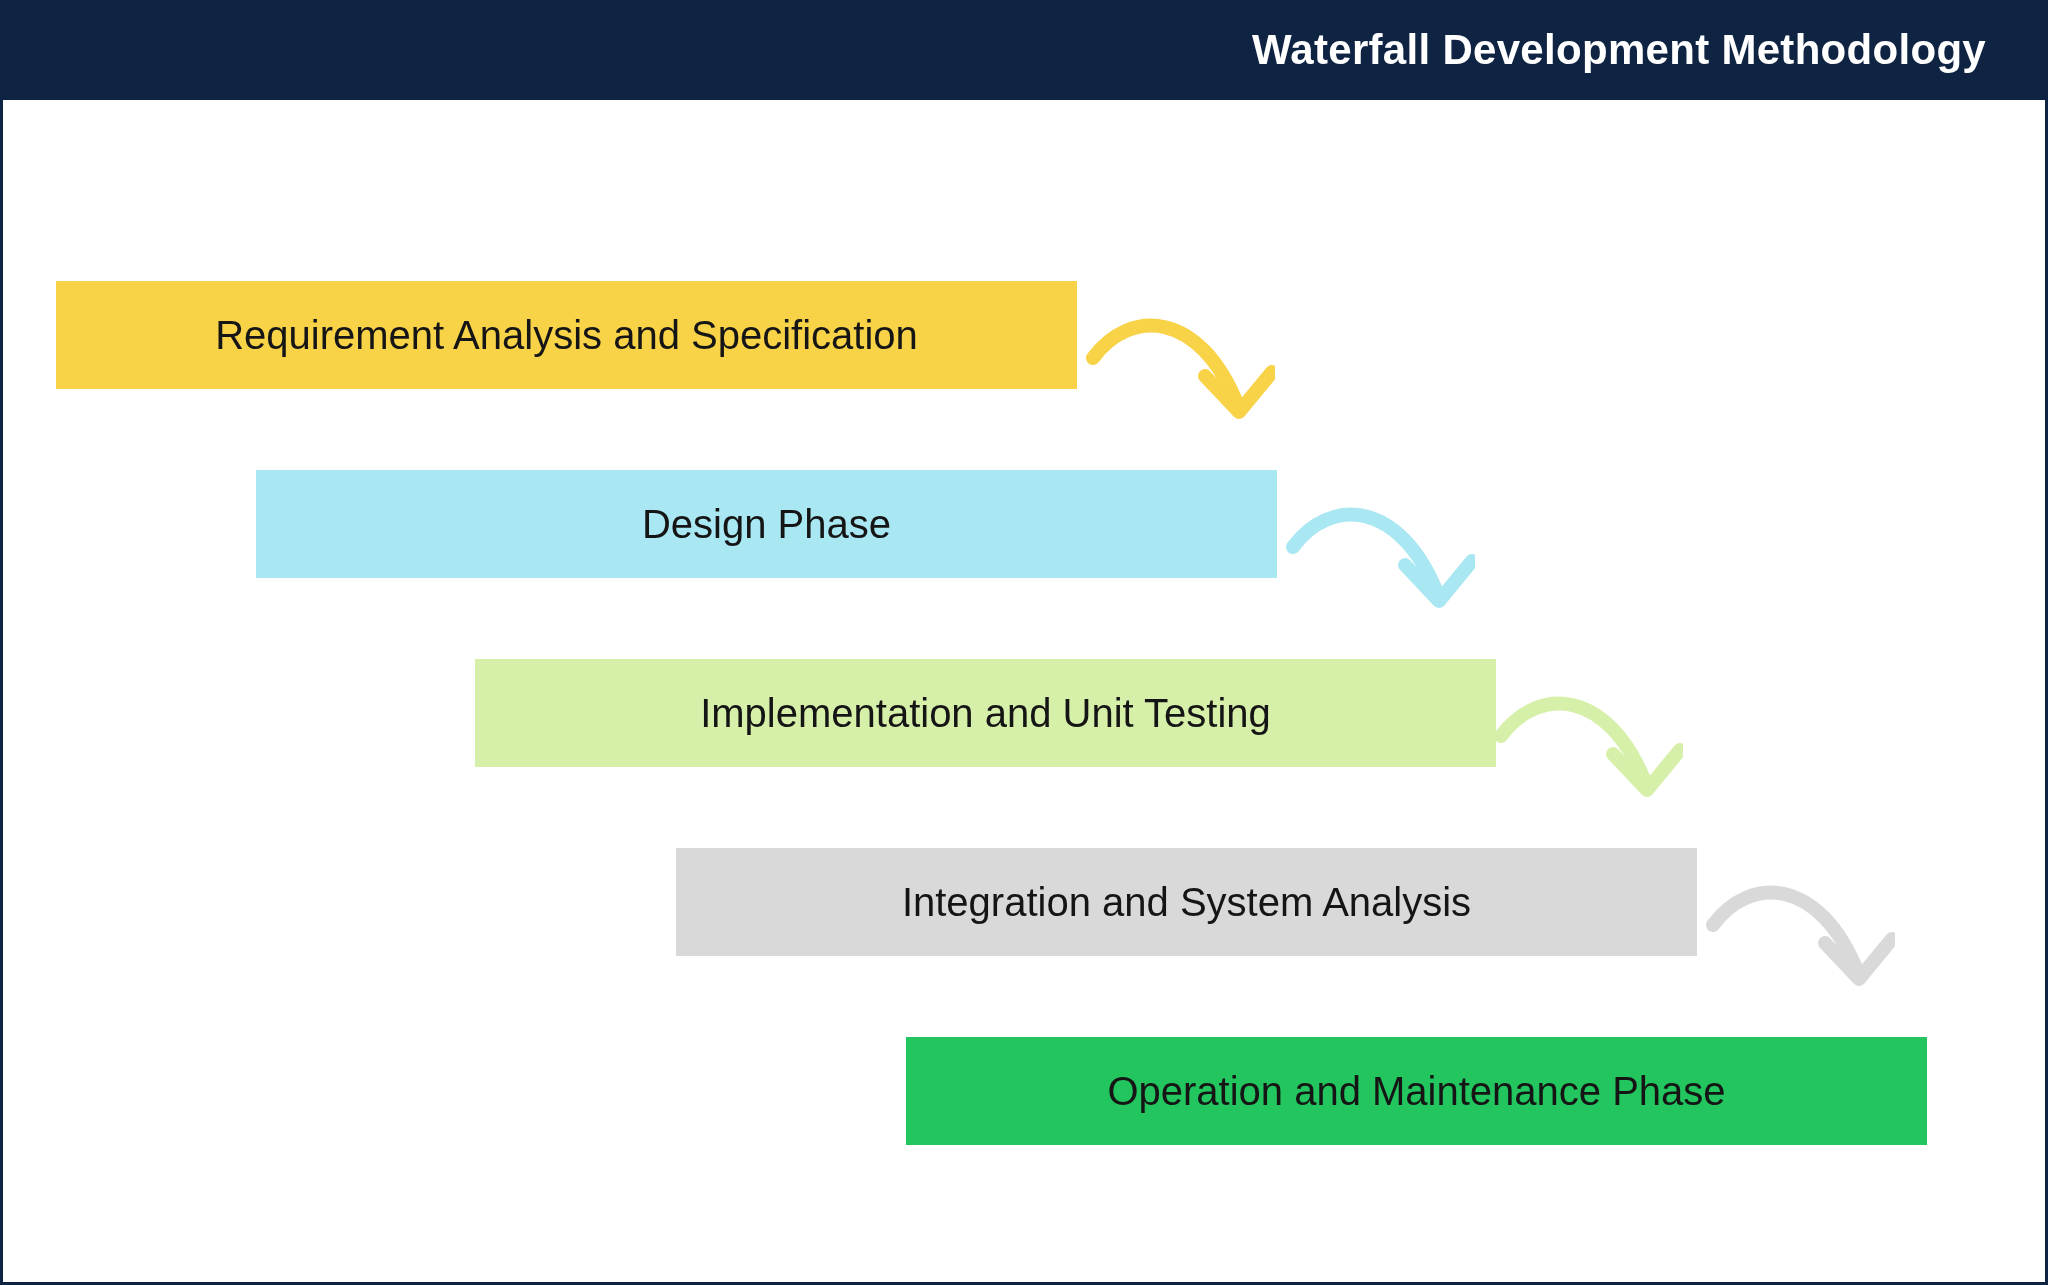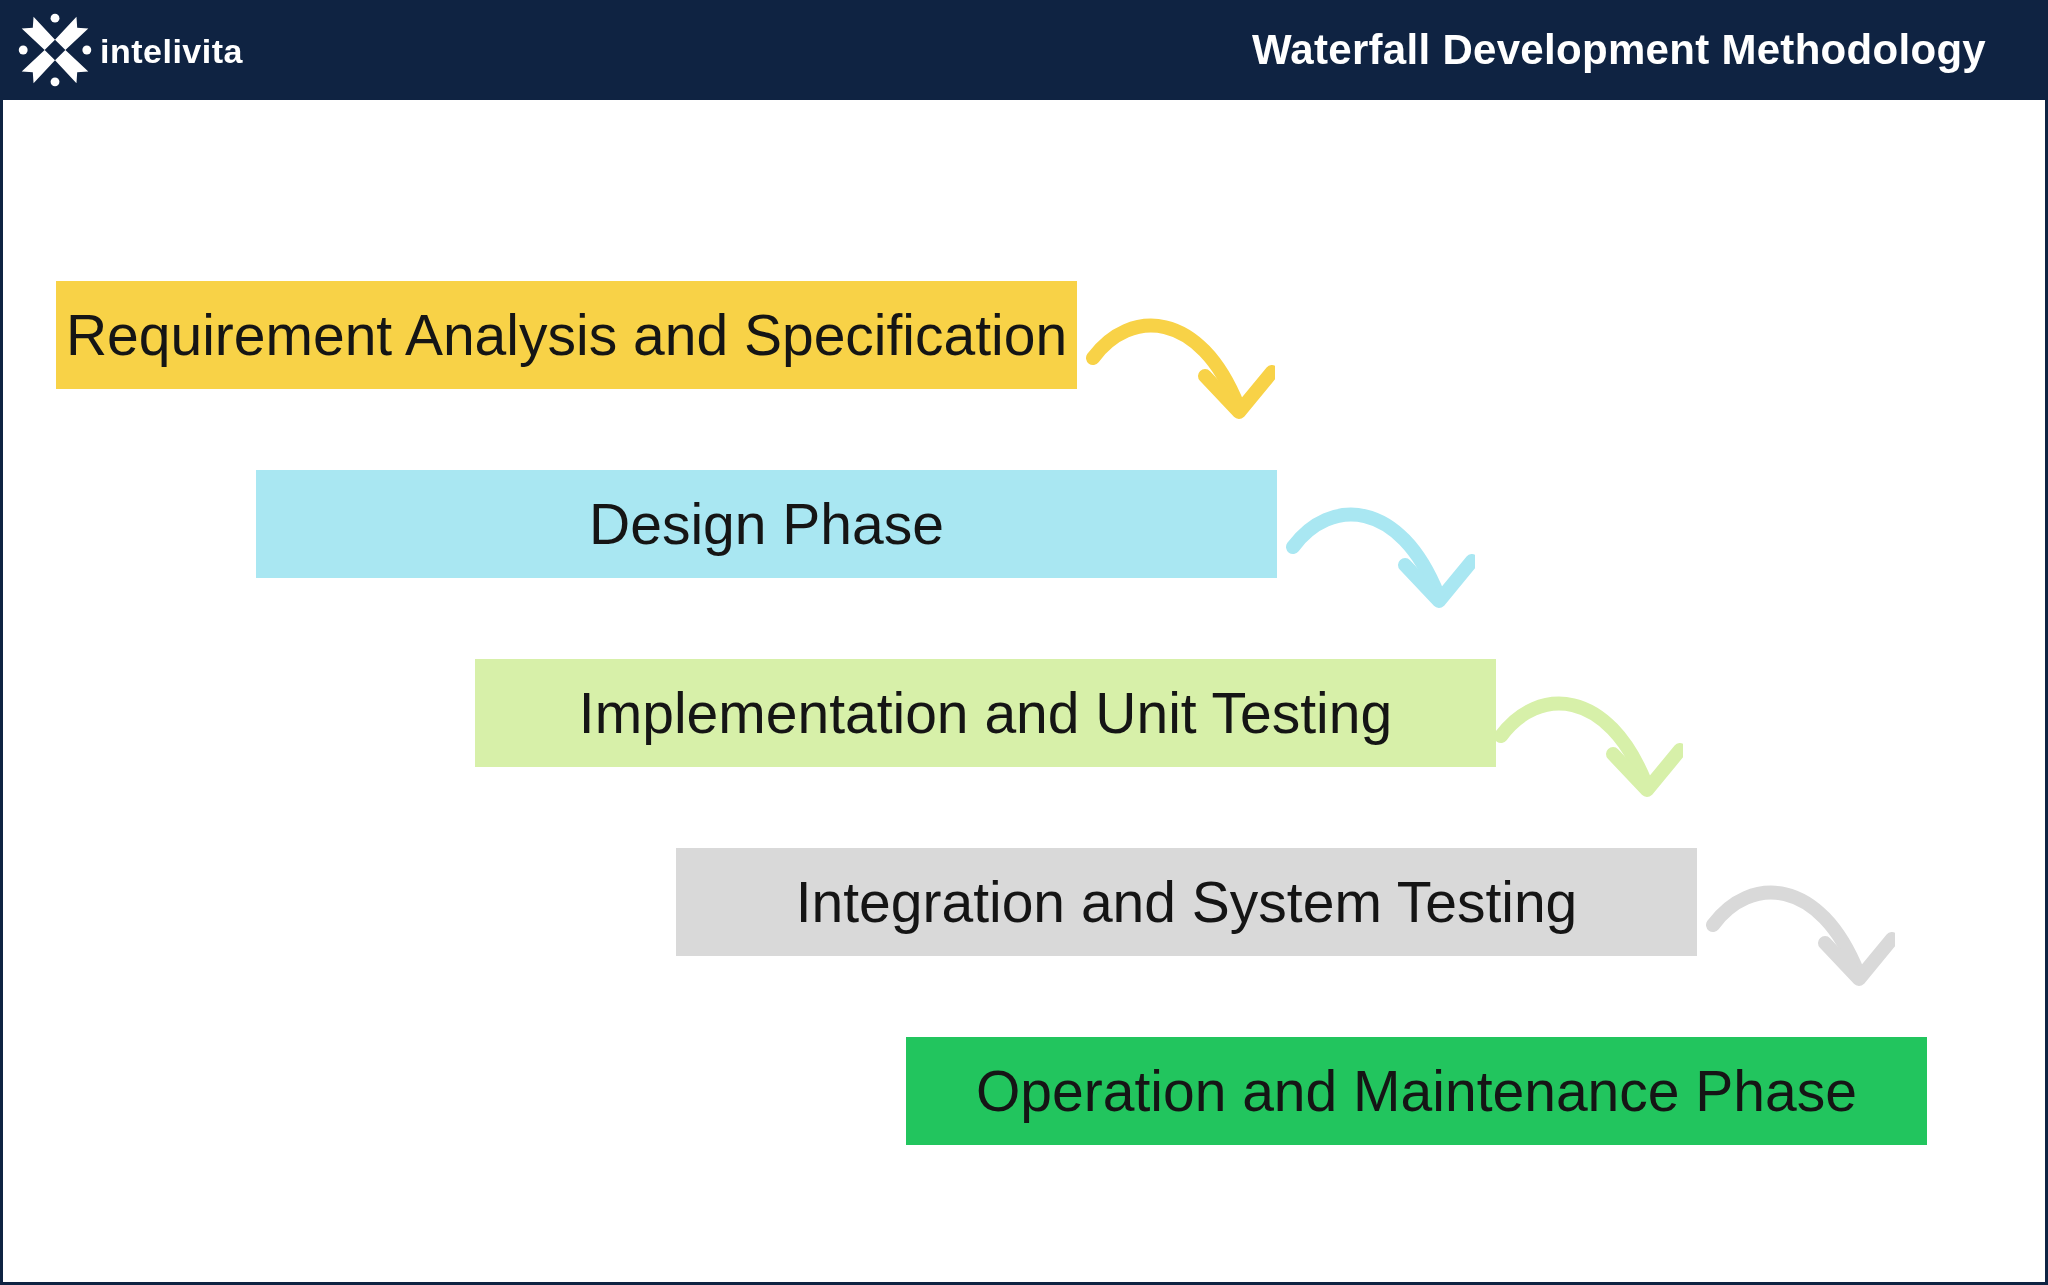--- a/index.html
+++ b/index.html
@@ -64,21 +64,21 @@
 
   .step {
     position: absolute;
     width: 1021px;
     height: 108px;
     display: flex;
     align-items: center;
     justify-content: center;
   }
   .step-label {
-    font-size: 57px;
+    font-size: 40px;
     font-weight: 500;
     color: #151515;
     white-space: nowrap;
   }
   .step-1 { left: 56px;  top: 281px; }
   .step-2 { left: 256px; top: 470px; text-align: right; }
   .step-3 { left: 464px; top: 659px; margin-left: 11px; }
   .step-4 { left: 676px; top: 848px; }
   .step-5 { left: 906px; top: 1037px; }
 
@@ -92,35 +92,20 @@
   .arrow-2 { left: 1285px; top: 495px; }
   .arrow-3 { left: 1493px; top: 684px; }
   .arrow-4 { left: 1705px; top: 873px; }
 </style>
 </head>
 <body>
 
 <div class="canvas">
 
   <div class="header" style="background: rgb(15, 35, 66);">
-    <div class="brand">
-      <svg class="brand-mark" viewBox="0 0 100 100" xmlns="http://www.w3.org/2000/svg">
-        <g fill="#ffffff">
-          <path d="M 50 36 L 79 5 L 80 20 L 95 21 L 64 50 Z"></path>
-          <path d="M 64 50 L 95 79 L 80 80 L 79 95 L 50 64 Z"></path>
-          <path d="M 50 64 L 21 95 L 20 80 L 5 79 L 36 50 Z"></path>
-          <path d="M 36 50 L 5 21 L 20 20 L 21 5 L 50 36 Z"></path>
-          <circle cx="50" cy="7" r="6"></circle>
-          <circle cx="93" cy="50" r="6"></circle>
-          <circle cx="50" cy="93" r="6"></circle>
-          <circle cx="7" cy="50" r="6"></circle>
-        </g>
-      </svg>
-      <span class="brand-name">intelivita</span>
-    </div>
     <div class="header-title">Waterfall Development Methodology</div>
   </div>
 
   <div class="diagram">
 
     <div class="step step-1" style="background: rgb(248, 210, 71);">
       <span class="step-label">Requirement Analysis and Specification</span>
     </div>
 
     <div class="arrow arrow-1">
@@ -146,21 +131,21 @@
     </div>
 
     <div class="arrow arrow-3">
       <svg viewBox="0 0 190 140" xmlns="http://www.w3.org/2000/svg">
         <path d="M 8 52 C 45 2, 115 4, 153 100" fill="none" stroke-width="14" stroke-linecap="round" stroke="#D7F0A9"></path>
         <polyline points="120 70 154 106 187 66" fill="none" stroke-width="14" stroke-linecap="round" stroke-linejoin="round" stroke="#D7F0A9"></polyline>
       </svg>
     </div>
 
     <div class="step step-4" style="background: rgb(217, 217, 217);">
-      <span class="step-label">Integration and System Testing</span>
+      <span class="step-label">Integration and System Analysis</span>
     </div>
 
     <div class="arrow arrow-4">
       <svg viewBox="0 0 190 140" xmlns="http://www.w3.org/2000/svg">
         <path d="M 8 52 C 45 2, 115 4, 153 100" fill="none" stroke-width="14" stroke-linecap="round" stroke="#D9D9D9"></path>
         <polyline points="120 70 154 106 187 66" fill="none" stroke-width="14" stroke-linecap="round" stroke-linejoin="round" stroke="#D9D9D9"></polyline>
       </svg>
     </div>
 
     <div class="step step-5" style="background: #22c55e;">

